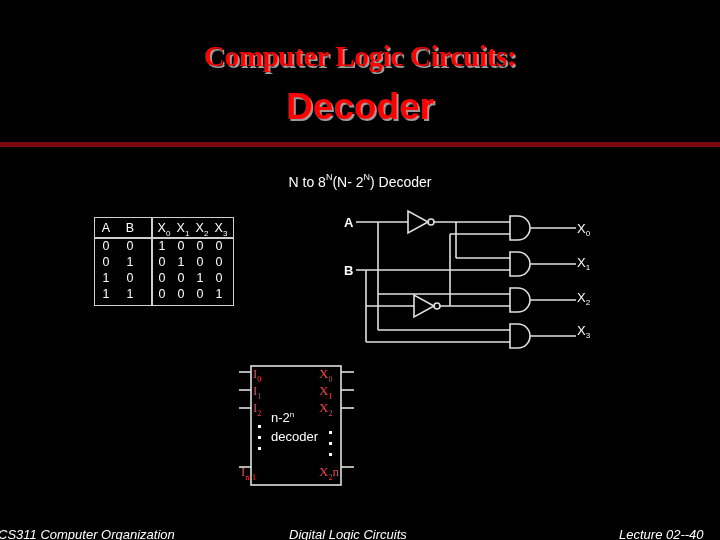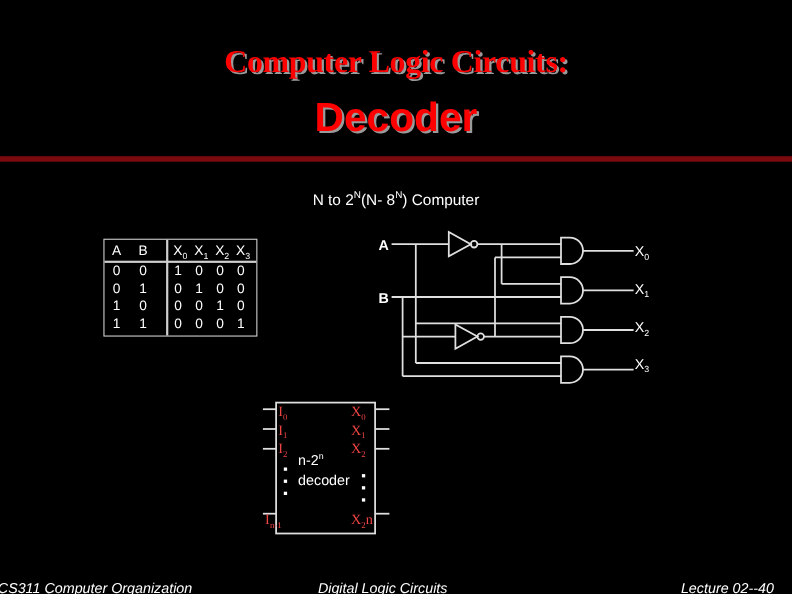--- a/index.html
+++ b/index.html
@@ -44,21 +44,21 @@
     .box-center sup { font-size: 8px; }
     .dot { position: absolute; width: 3px; height: 3px; background: #ffffff; }
   </style>
 </head>
 <body>
 
 <div class="title1">Computer Logic Circuits:</div>
 <div class="title2">Decoder</div>
 <div class="rule"></div>
 
-<div class="subtitle"><span>N to 2</span><sup>N</sup><span>(N- 8</span><sup>N</sup><span>) Computer</span></div>
+<div class="subtitle"><span>N to 8</span><sup>N</sup><span>(N- 2</span><sup>N</sup><span>) Decoder</span></div>
 
 <div class="truth">
   <div class="vsep"></div>
   <div class="hsep"></div>
   <div class="row" style="top:3px;">
     <span class="cell" style="left:4px;"><span>A</span></span>
     <span class="cell" style="left:28px;"><span>B</span></span>
     <span class="cell" style="left:60px;width:18px;"><span>X</span><sub>0</sub></span>
     <span class="cell" style="left:79px;width:18px;"><span>X</span><sub>1</sub></span>
     <span class="cell" style="left:98px;width:18px;"><span>X</span><sub>2</sub></span>

